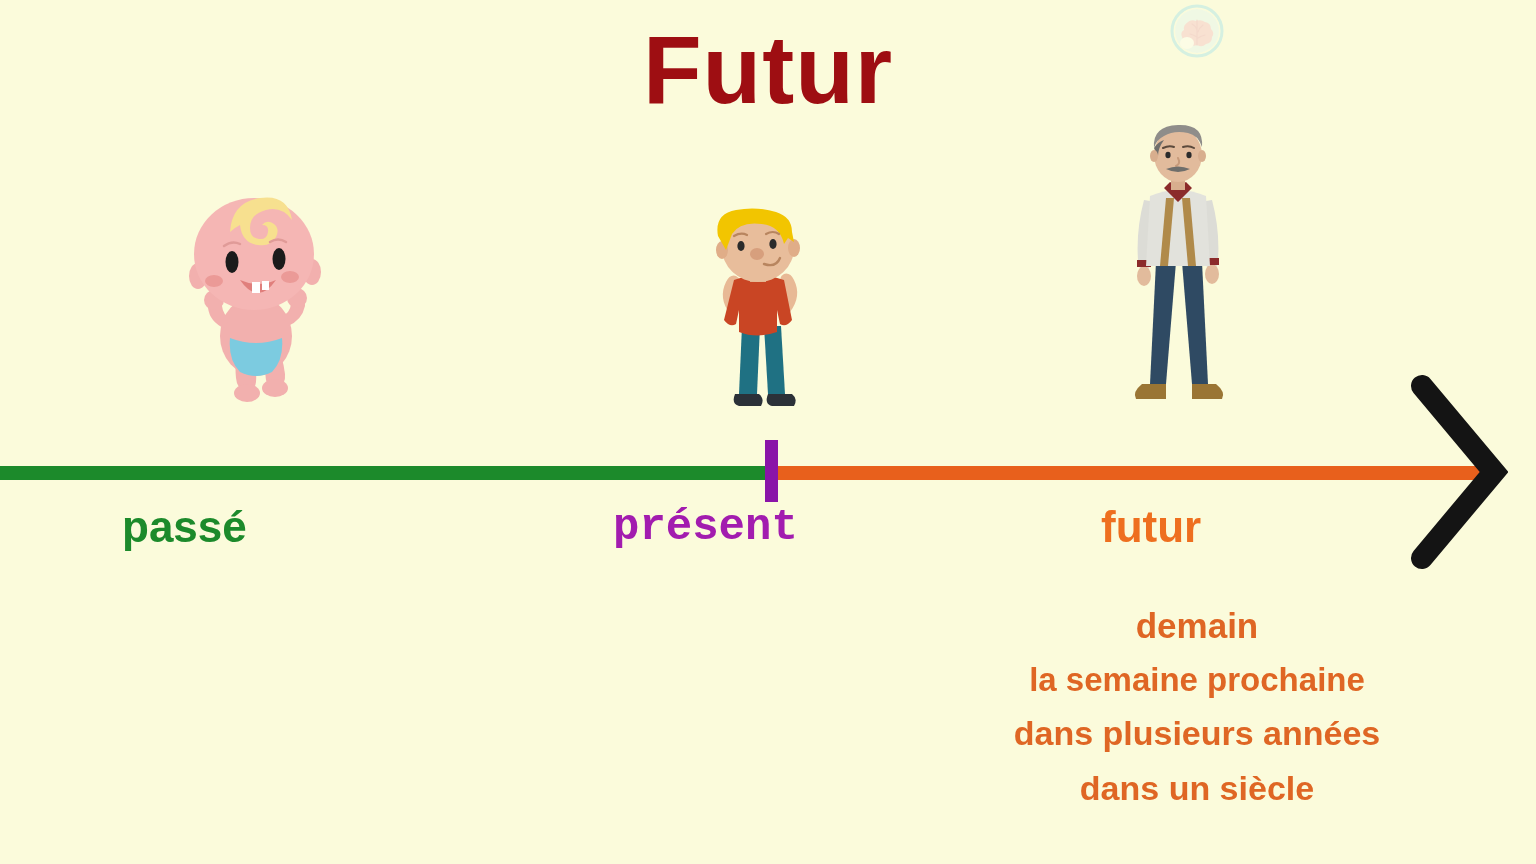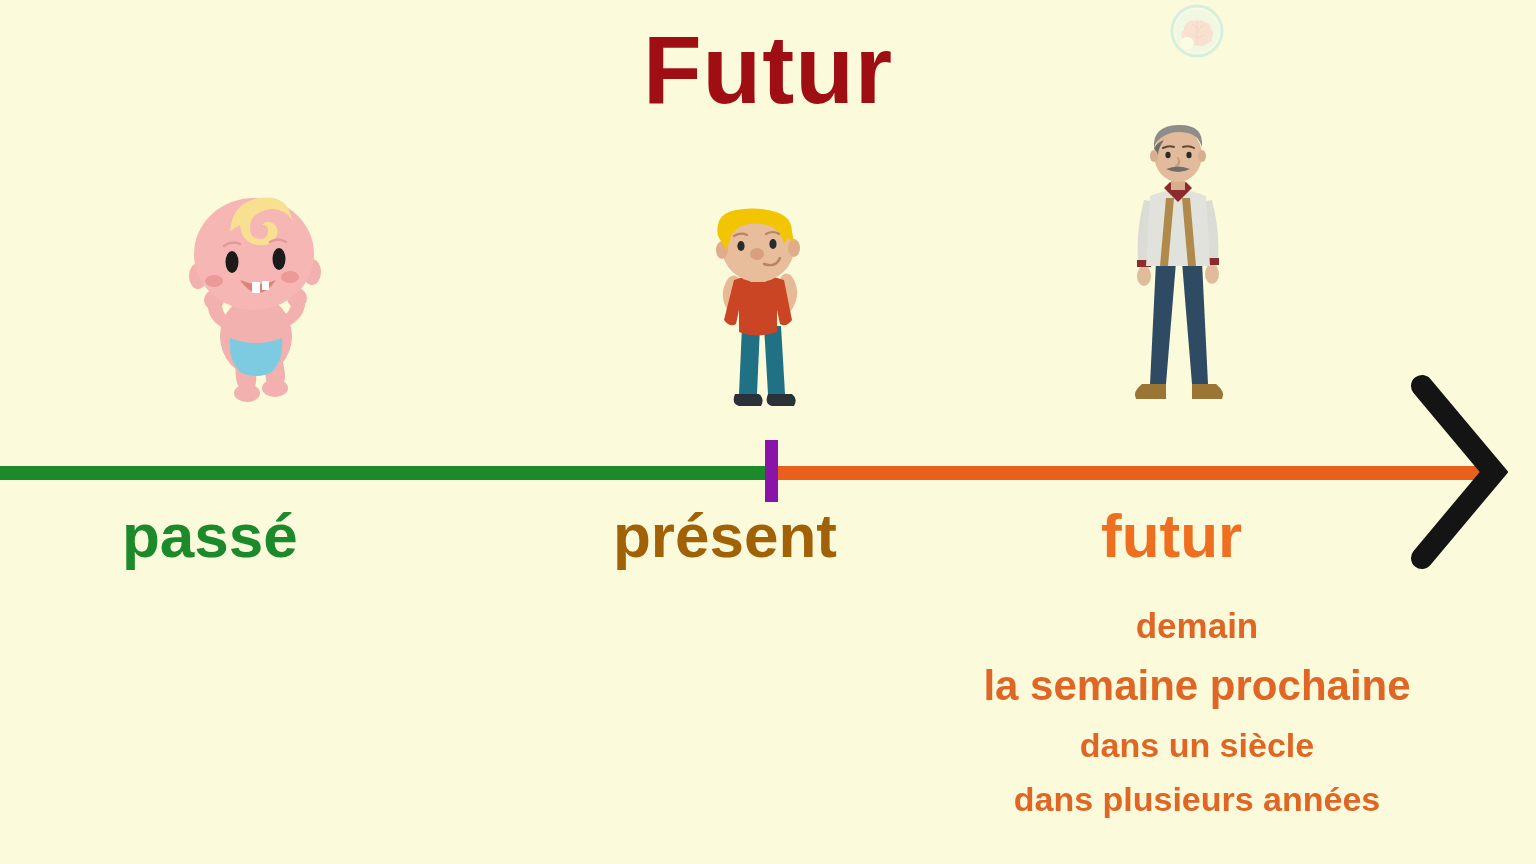--- a/index.html
+++ b/index.html
@@ -63,34 +63,35 @@
     position: absolute;
     left: 1408px;
     top: 372px;
     width: 100px;
     height: 200px;
   }
 
   
   .tl-label {
     position: absolute;
-    font-size: 62px;
+    font-size: 44px;
     font-weight: bold;
     line-height: 1;
     white-space: nowrap;
   }
   #label-passe {
     left: 122px;
     top: 505px;
     color: #1c8a2b;
   }
   #label-present {
     left: 613px;
     top: 505px;
-    color: #a16207;
+    color: #a21caf;
+    font-family: Liberation Mono, monospace;
   }
   #label-futur {
     left: 1101px;
     top: 505px;
     color: #ee6f1f;
   }
 
   
   #future-list {
     position: absolute;
@@ -99,21 +100,21 @@
     width: 500px;
     text-align: center;
   }
   .future-item {
     color: #df6624;
     font-weight: bold;
     line-height: 1.28;
     white-space: nowrap;
   }
   .future-item.f1 { font-size: 35px; }
-  .future-item.f2 { font-size: 42px; margin-top: 10px;}
+  .future-item.f2 { font-size: 33px; margin-top: 10px;}
   .future-item.f3 { font-size: 34px; margin-top: 11px;}
   .future-item.f4 { font-size: 34px; margin-top: 11px;}
 
   
   #watermark {
     position: absolute;
     right: 8px;
     top: 4px;
     width: 54px;
     height: 54px;
@@ -270,17 +271,17 @@
 
   <div class="tl-label" id="label-passe">passé</div>
 
   <div class="tl-label" id="label-present">présent</div>
 
   <div class="tl-label" id="label-futur">futur</div>
 
   <div id="future-list">
     <div class="future-item f1">demain</div>
     <div class="future-item f2">la semaine prochaine</div>
+    <div class="future-item f3">dans plusieurs années</div>
     <div class="future-item f4">dans un siècle</div>
-    <div class="future-item f3">dans plusieurs années</div>
   </div>
 
 </div>
 
 </body></html>

